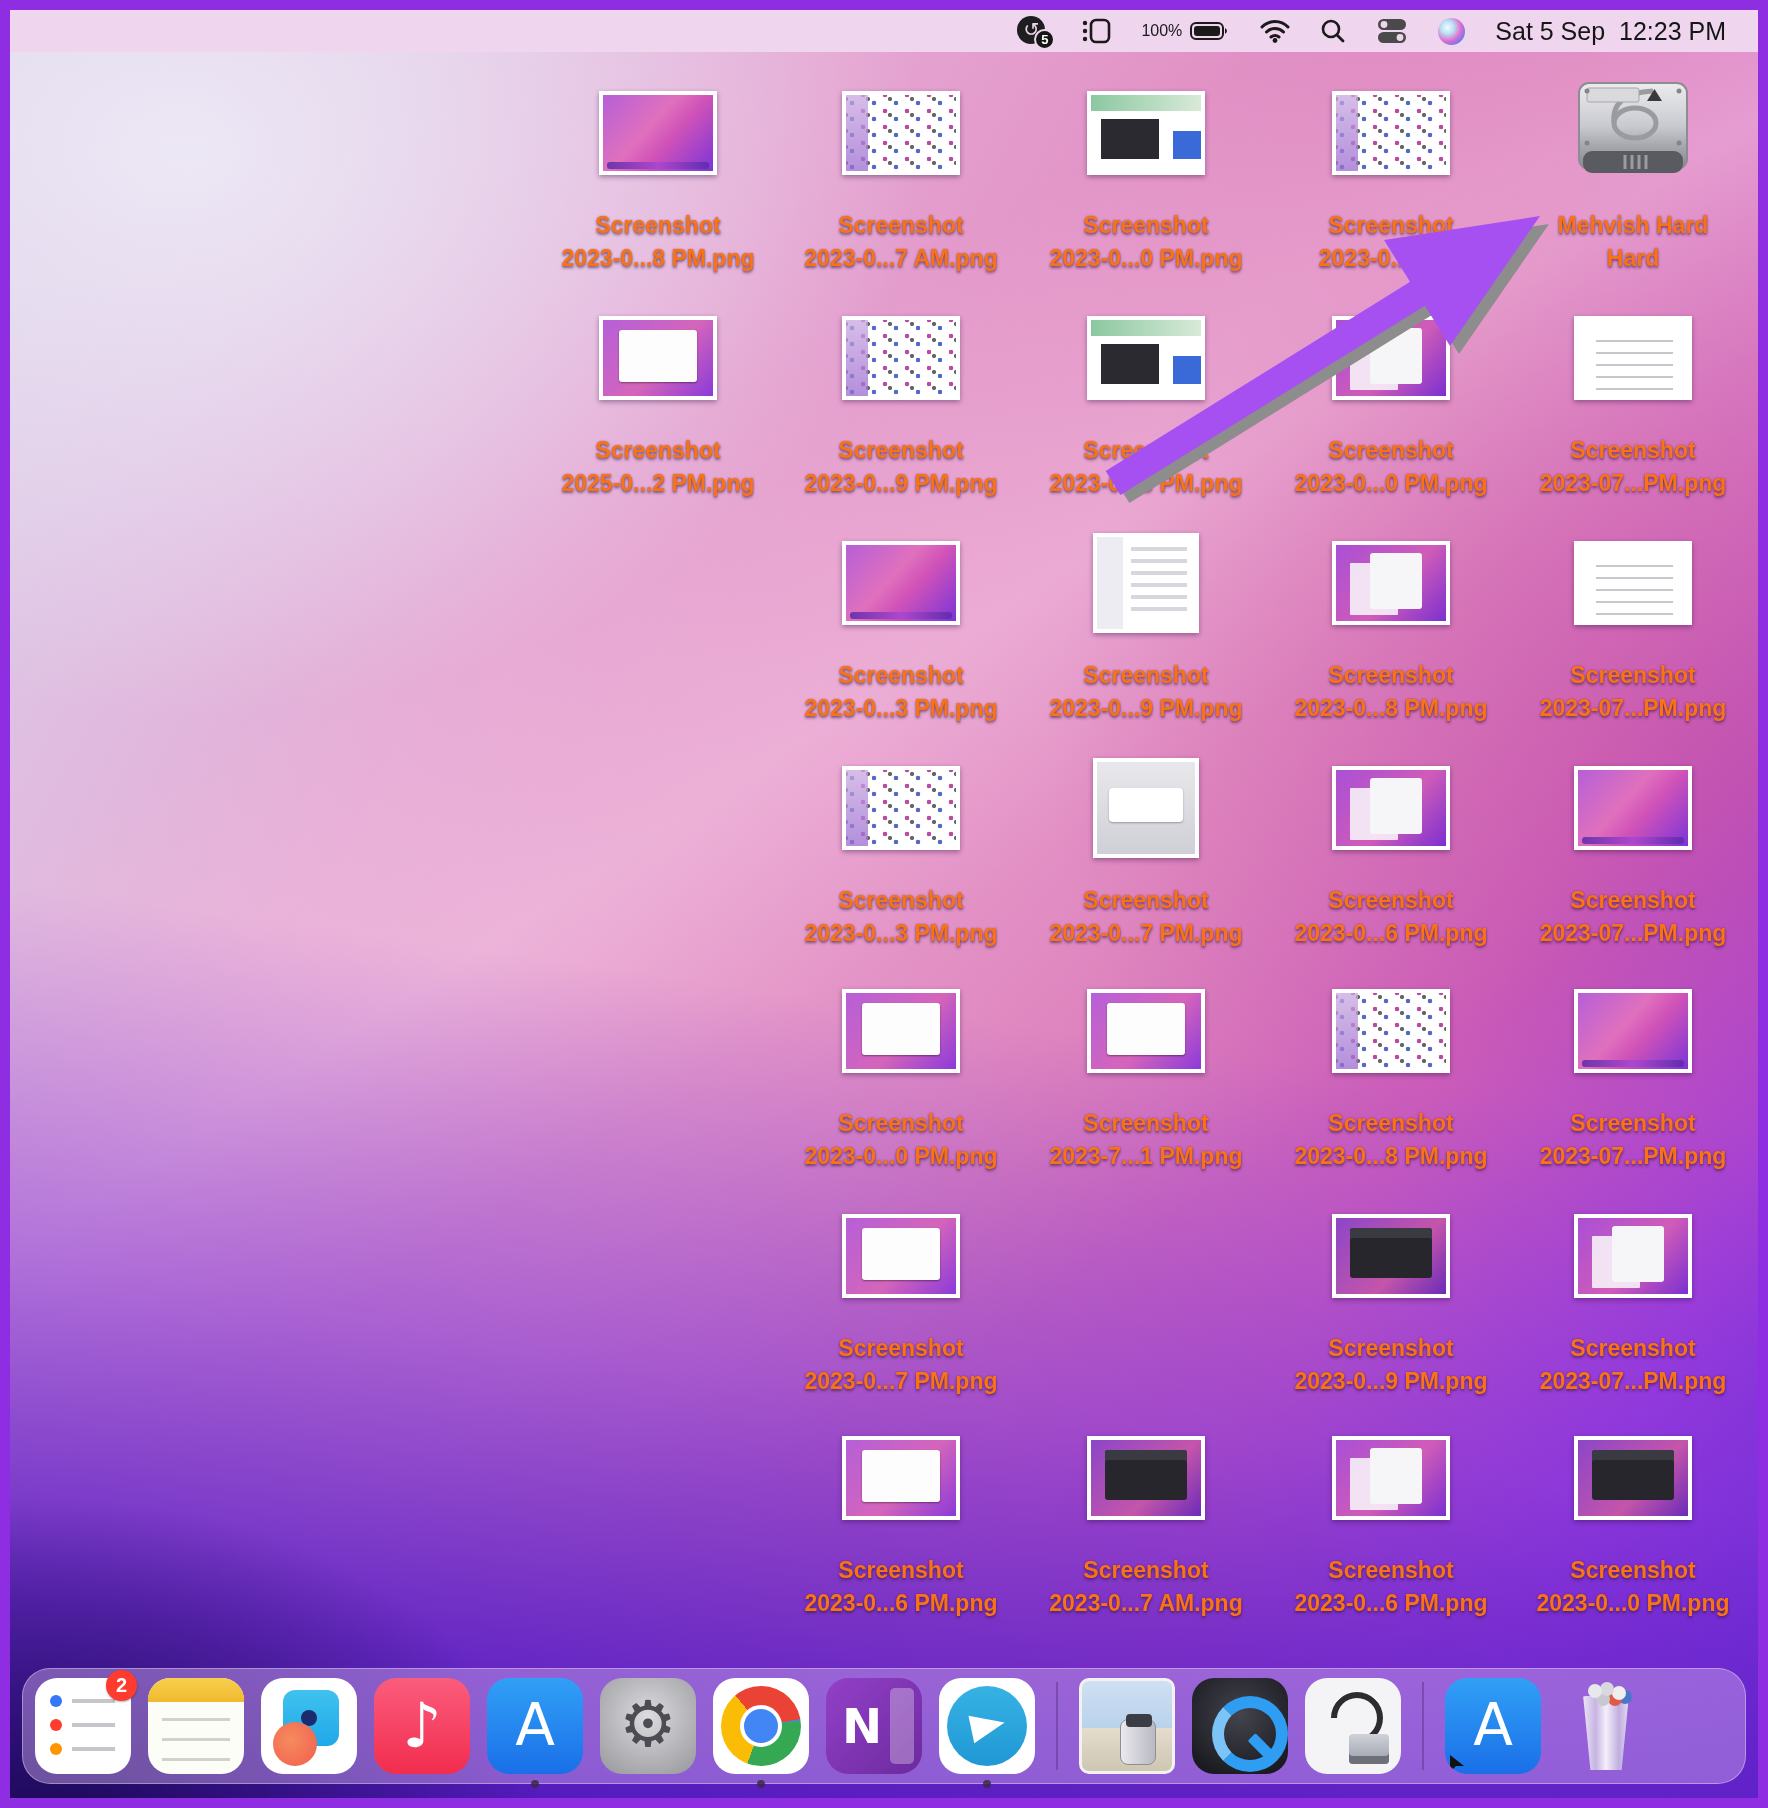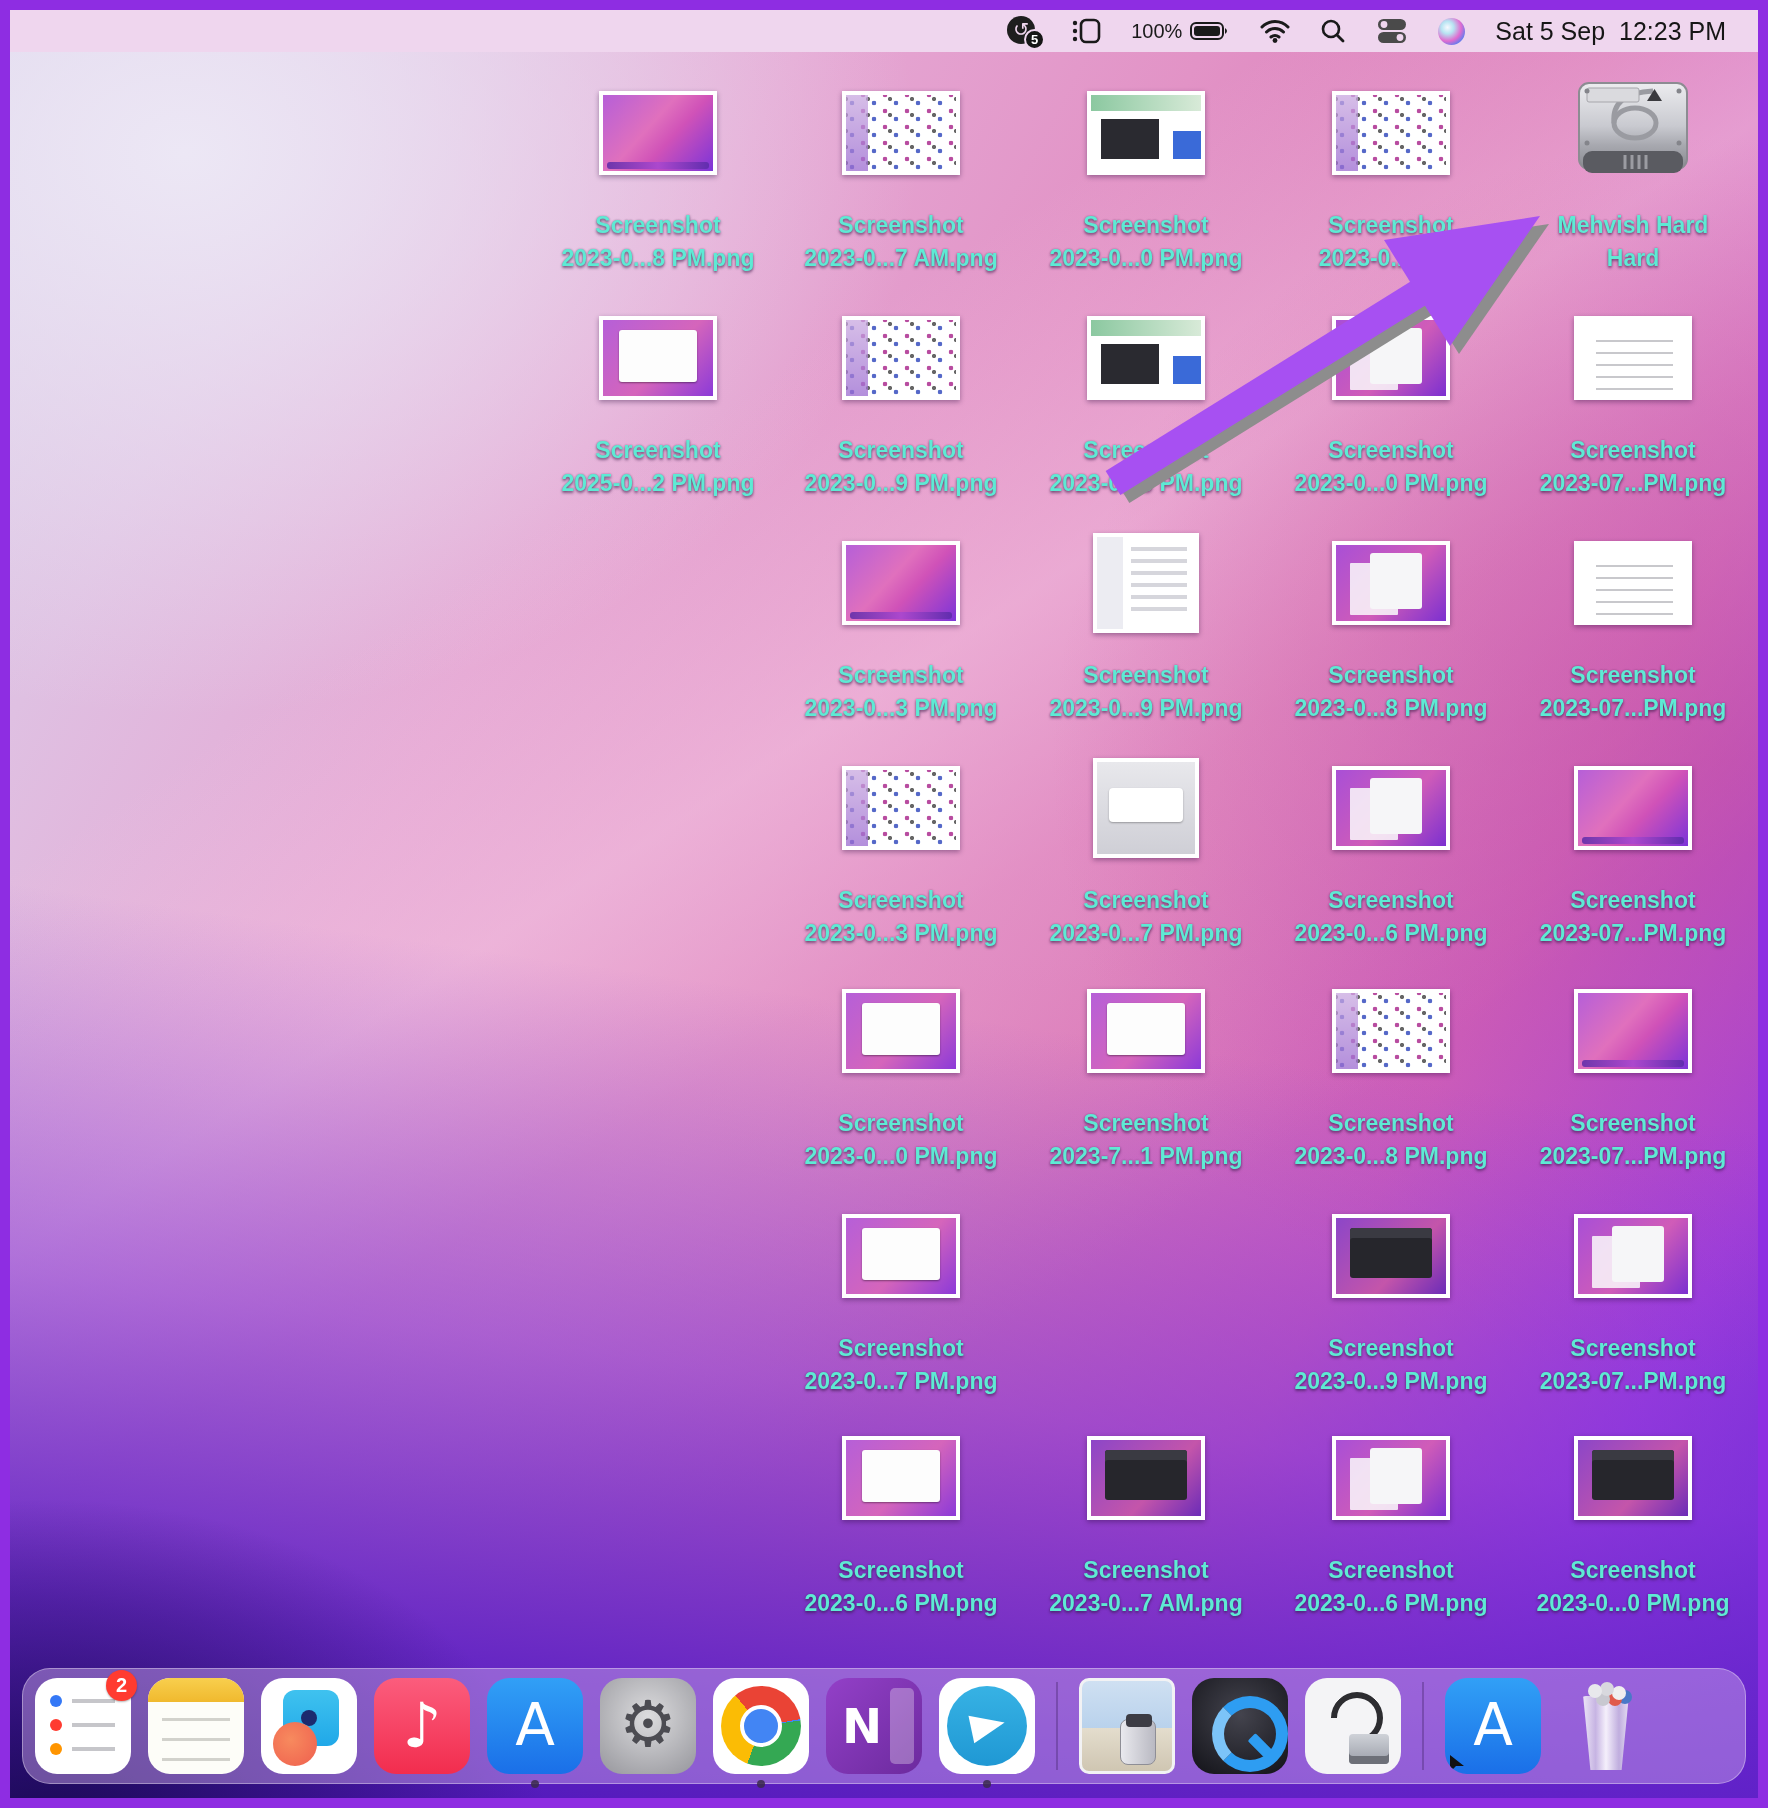--- a/index.html
+++ b/index.html
@@ -17,21 +17,21 @@
   .wp-band{left:-20%;top:18%;width:150%;height:52%;transform:rotate(-33deg);
     background:linear-gradient(180deg,rgba(244,196,226,0) 0%,rgba(244,196,226,.55) 35%,rgba(233,160,206,.45) 60%,rgba(233,160,206,0) 100%);}
   .wp-dark-right{background:radial-gradient(ellipse 55% 50% at 98% 42%,rgba(196,77,156,.55),rgba(196,77,156,0) 70%);}
   .wp-bottom{background:linear-gradient(188deg,rgba(122,48,214,0) 55%,rgba(122,48,214,.55) 74%,rgba(92,31,196,.92) 90%,#4a14b8 100%);}
   .wp-navy{background:radial-gradient(ellipse 40% 26% at 2% 102%,rgba(24,9,78,.95),rgba(24,9,78,0) 72%);}
   
   #menubar{position:absolute;top:0;left:0;right:0;height:42px;background:#efd6ee;
     display:flex;align-items:center;justify-content:flex-end;padding-right:32px;gap:30px;z-index:30;}
   .mb-item{display:flex;align-items:center;gap:8px;color:#1a1a1a;}
   .mb-clock{font-size:25px;color:#161616;white-space:pre;}
-  .mb-batt-txt{font-size:20px;}
+  .mb-batt-txt{font-size:16px;}
   .mb-backup{position:relative;width:34px;height:30px;}
   .mb-backup .circ{position:absolute;left:0;top:0;width:28px;height:28px;border-radius:50%;background:#1e1e1e;color:#efd6ee;font-size:19px;line-height:27px;text-align:center;}
   .mb-backup .bdg{position:absolute;right:-4px;bottom:-4px;width:21px;height:21px;border-radius:50%;background:#161616;border:2px solid #efd6ee;color:#fff;font-size:13px;font-weight:700;line-height:17px;text-align:center;}
   .siri-orb{width:27px;height:27px;border-radius:50%;
     background:radial-gradient(circle at 35% 35%,#f7f9ff 0%,#b7e4f2 25%,#e06bd0 55%,#5a7df0 78%,#3aa56e 100%);}
   
   #desktop-icons{position:absolute;inset:0;z-index:10;}
   .ditem{position:absolute;width:236px;display:flex;flex-direction:column;align-items:center;cursor:default;}
   .icon-slot{height:116px;display:flex;align-items:center;justify-content:center;}
   .thumb{position:relative;width:118px;height:84px;border:4px solid #fff;background:#fff;box-shadow:0 2px 5px rgba(40,10,60,.4);overflow:hidden;}
@@ -48,21 +48,21 @@
   .v-purple-panel{background:linear-gradient(132deg,#a94fd6,#d05cb8 55%,#7c30d0 100%);}
   .v-purple-panel::after{content:"";position:absolute;left:34px;top:8px;width:52px;bottom:12px;background:#f6f6f8;border-radius:3px;box-shadow:-22px 8px 0 -2px rgba(250,250,252,.85);}
   .v-page{background:#fff;background-image:repeating-linear-gradient(180deg,rgba(0,0,0,0) 0 10px,#c8c8cc 10px 12px);background-size:70% 100%;background-position:18px 10px;background-repeat:no-repeat;}
   .v-settings{background:#fff;}
   .v-settings::before{content:"";position:absolute;left:0;top:0;bottom:0;width:26px;background:#ececf2;}
   .v-settings::after{content:"";position:absolute;left:34px;top:10px;right:8px;height:72px;background:repeating-linear-gradient(180deg,#d6d6dc 0 4px,rgba(0,0,0,0) 4px 12px);}
   .v-card{background:linear-gradient(180deg,#e8e8ec,#cfcfd6);}
   .v-card::after{content:"";position:absolute;left:12px;top:26px;right:12px;height:34px;background:#fff;border-radius:4px;box-shadow:0 1px 2px rgba(0,0,0,.3);}
   .v-dark{background:linear-gradient(132deg,#8c46c8,#c455aa 60%,#6c2cb8 100%);}
   .v-dark::after{content:"";position:absolute;left:14px;top:10px;right:14px;bottom:16px;background:#26262c;border-radius:3px;box-shadow:inset 0 10px 0 #3a3a42;}
-  .dlabel{margin-top:18px;text-align:center;color:#5eead4;font-size:23px;font-weight:700;line-height:33px;
+  .dlabel{margin-top:18px;text-align:center;color:#f97316;font-size:23px;font-weight:700;line-height:33px;
     text-shadow:0 2px 3px rgba(55,25,70,.6),0 0 2px rgba(55,25,70,.4);}
   .dlabel span{display:block;}
   
   #arrow-svg{position:absolute;left:0;top:0;z-index:20;pointer-events:none;}
   
   #dock{position:absolute;left:12px;right:12px;bottom:14px;height:116px;z-index:40;
     background:rgba(205,168,236,.45);border:1px solid rgba(255,255,255,.35);border-radius:28px;
     display:flex;align-items:center;padding:0 12px;gap:17px;}
   .dock-item{position:relative;width:96px;height:96px;flex:0 0 auto;}
   .dock-divider{width:2px;height:88px;background:rgba(72,40,110,.38);flex:0 0 auto;margin:0 4px;}

